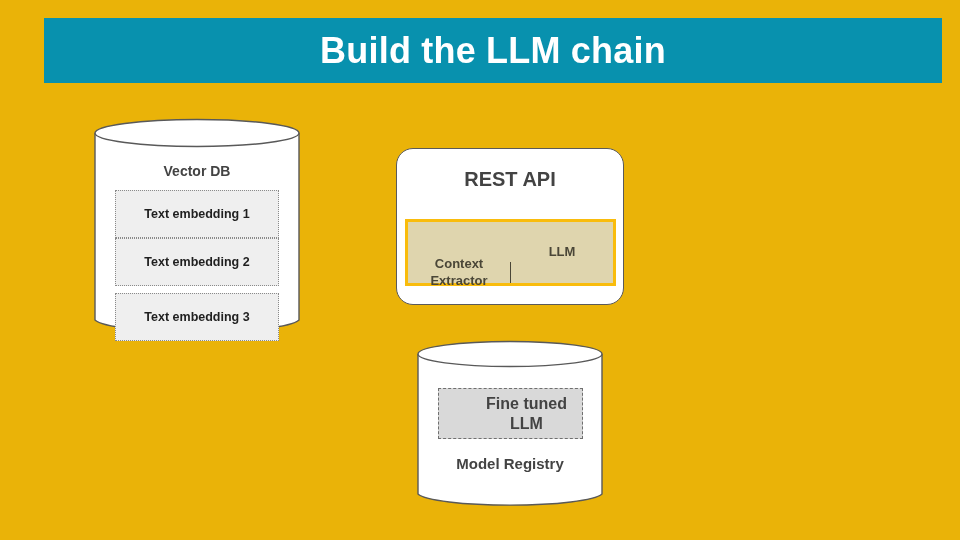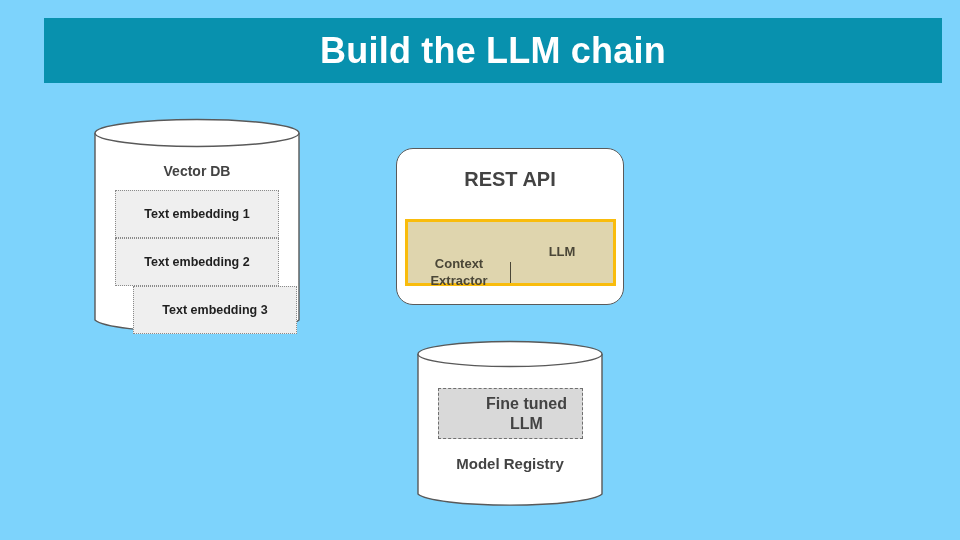--- a/index.html
+++ b/index.html
@@ -14,21 +14,21 @@
     overflow: hidden;
     font-family: "Liberation Sans", sans-serif;
     position: relative;
   }
 
   .slide {
     position: absolute;
     left: 0; top: 0;
     width: 960px;
     height: 540px;
-    background: #7dd3fc;
+    background: #eab308;
   }
 
   
   .title-banner {
     position: absolute;
     left: 44px;
     top: 18px;
     width: 898px;
     height: 65px;
     background: #0891AE;
@@ -100,21 +100,21 @@
     box-sizing: border-box;
     display: flex;
     align-items: center;
     justify-content: center;
     color: #1f1f1f;
     font-size: 12.5px;
     font-weight: bold;
   }
   #embed-1 { top: 71px; }
   #embed-2 { top: 119px; }
-  #embed-3 { top: 167px; margin-left: 18px; }
+  #embed-3 { top: 174px; }
 
   
   #rest-api-card {
     position: absolute;
     left: 396px;
     top: 148px;
     width: 228px;
     height: 157px;
     background: #ffffff;
     border: 1.3px solid #5a5a5a;

